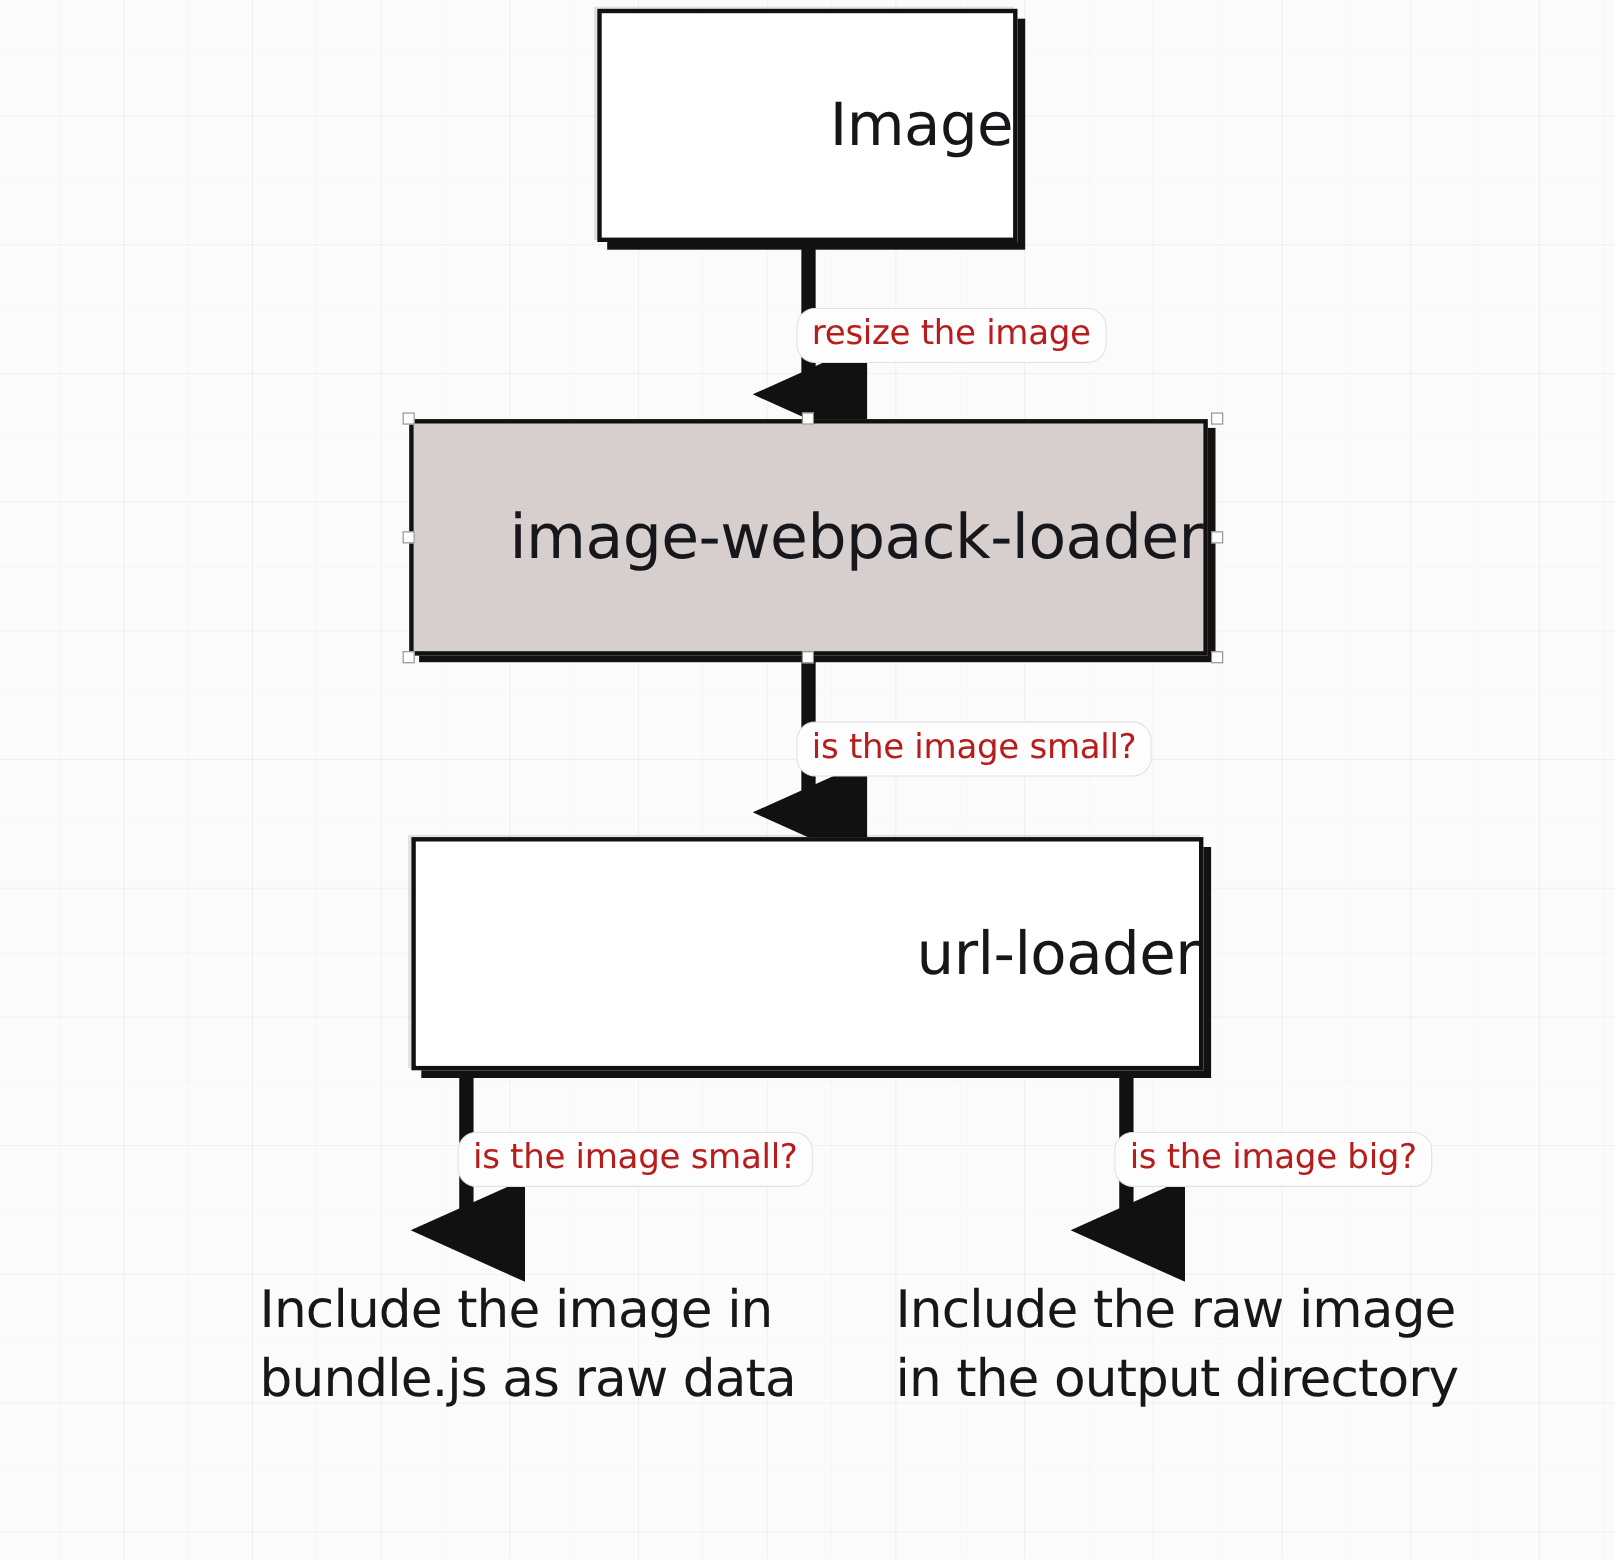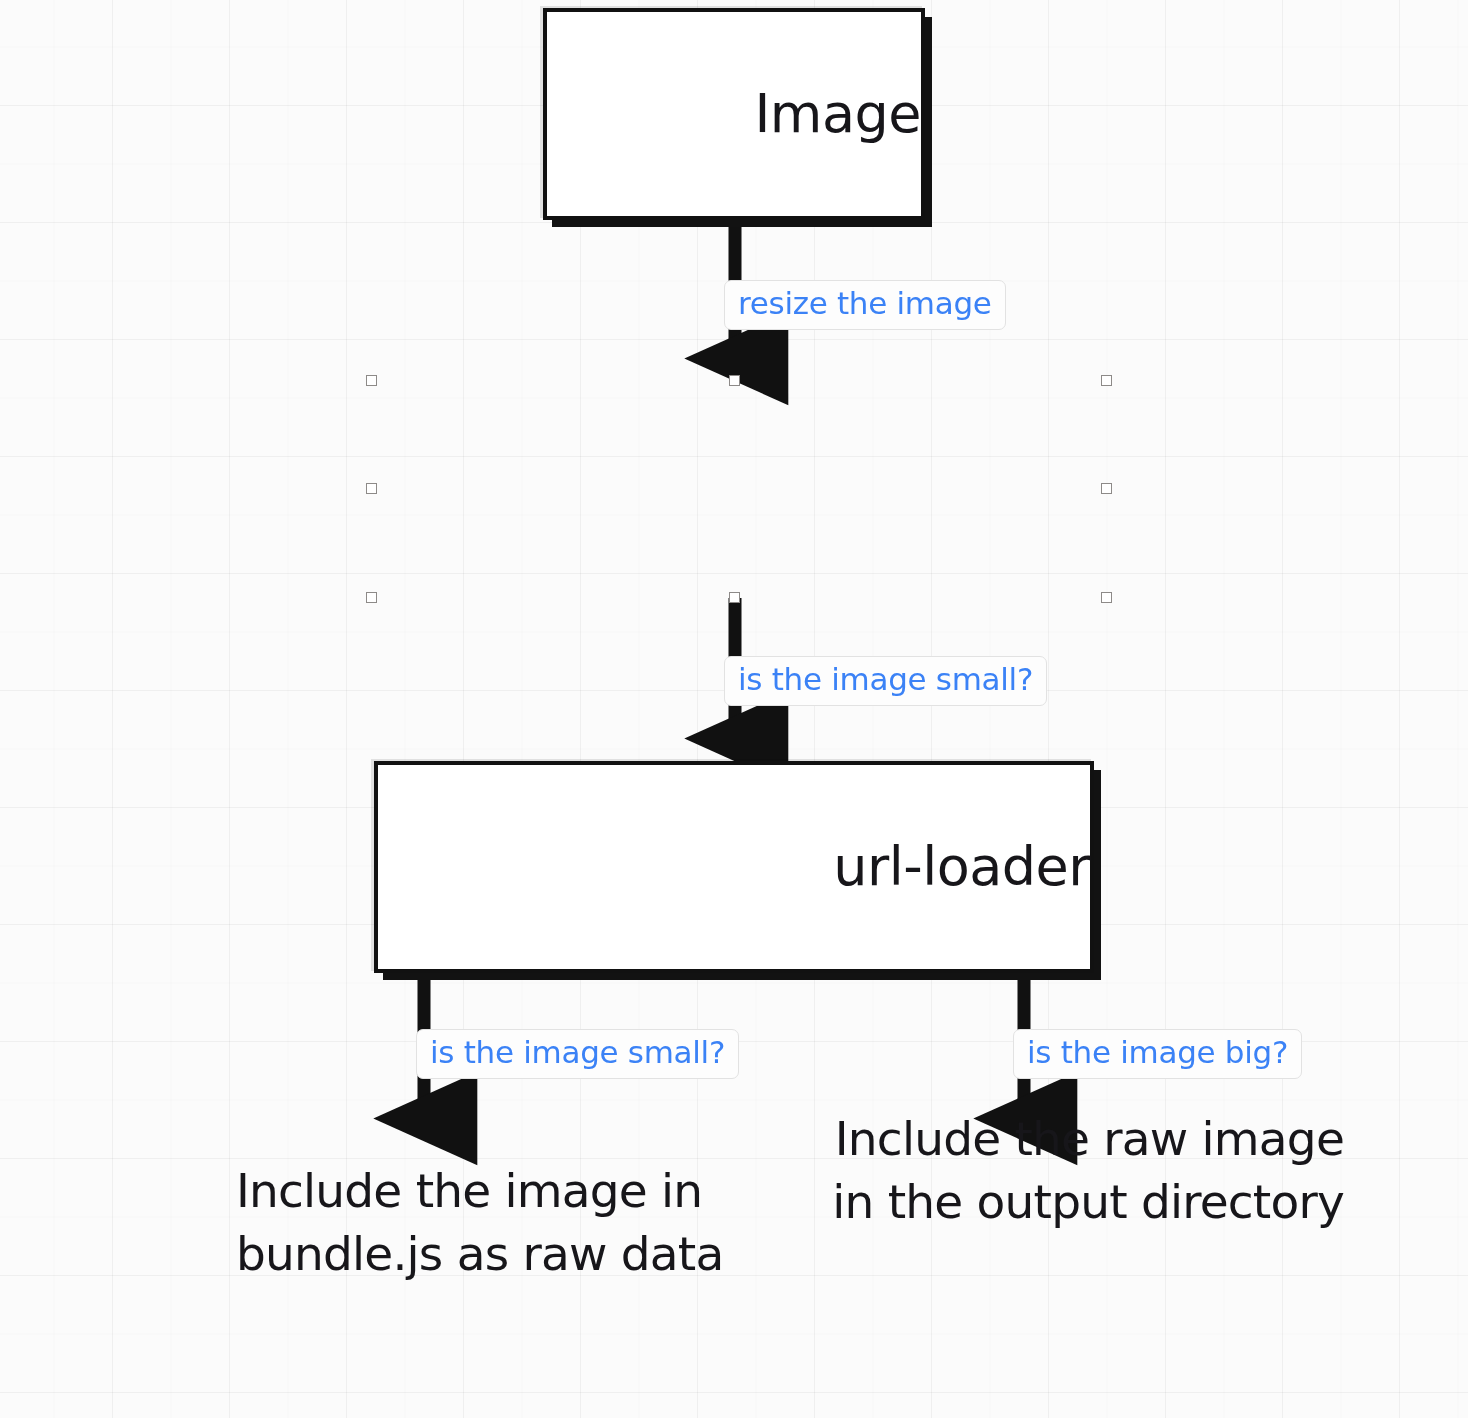--- a/index.html
+++ b/index.html
@@ -81,24 +81,24 @@
     position: absolute;
     inset: 0;
     pointer-events: none;
   }
 
   
   .edge-label {
     position: absolute;
     background: #fdfdfd;
     border: 1.5px solid #e2e2e2;
-    border-radius: 7px;
+    border-radius: 17px;
     padding: 5px 13px 7px 13px;
     font-size: 31px;
-    color: #3b82f6;
+    color: #b91c1c;
     letter-spacing: -0.3px;
     white-space: nowrap;
     line-height: 1.15;
     z-index: 20;
     user-select: none;
   }
 
   #lbl-resize { left: 724px;  top: 280px;  }
   #lbl-small1 { left: 724px;  top: 656px;  }
   #lbl-small2 { left: 416px;  top: 1029px; }
@@ -107,21 +107,21 @@
   
   .outcome {
     position: absolute;
     font-size: 47px;
     line-height: 1.33;
     color: #17161a;
     letter-spacing: -0.8px;
     user-select: none;
   }
   #out-left  { left: 188px; top: 1160px; width: 520px; margin-left: 48px; }
-  #out-right { left: 814px; top: 1108px; width: 530px; text-align: right; }
+  #out-right { left: 814px; top: 1160px; width: 530px; }
 </style>
 </head>
 <body>
 
 <div id="canvas">
 
   <div id="grid"></div>
 
   <svg id="edges" width="1468" height="1418" viewBox="0 0 1468 1418">
     <defs>
@@ -144,20 +144,23 @@
 
     <g>
       <line x1="1024" y1="971" x2="1024" y2="1112" stroke="#111111" stroke-width="13" marker-end="url(#arrowhead)"></line>
     </g>
   </svg>
 
   <div id="node-image" class="node plain">
     <span>Image</span>
   </div>
 
+  <div id="node-iwl" class="node selected">
+    <span>image-webpack-loader</span>
+  </div>
 
   <div id="node-urlloader" class="node plain">
     <span>url-loader</span>
   </div>
 
   <div class="handle" style="left:366px;  top:375px;"></div>
   <div class="handle" style="left:729px;  top:375px;"></div>
   <div class="handle" style="left:1101px; top:375px;"></div>
   <div class="handle" style="left:366px;  top:483px;"></div>
   <div class="handle" style="left:1101px; top:483px;"></div>

